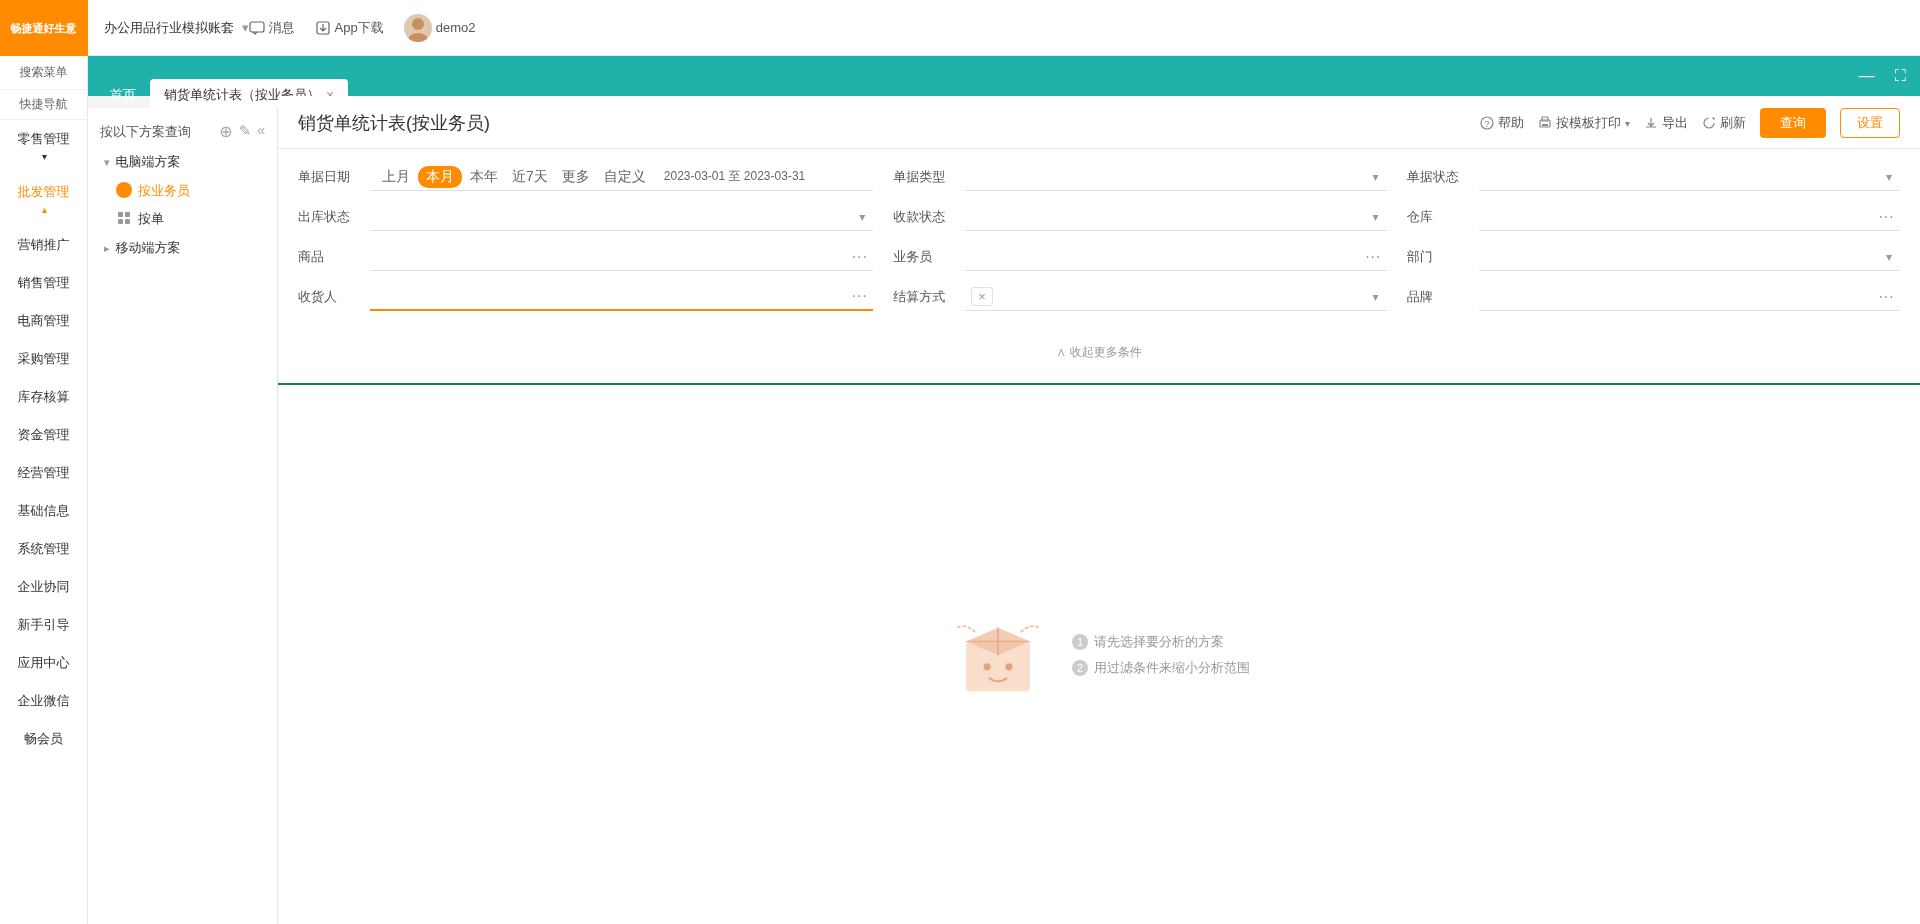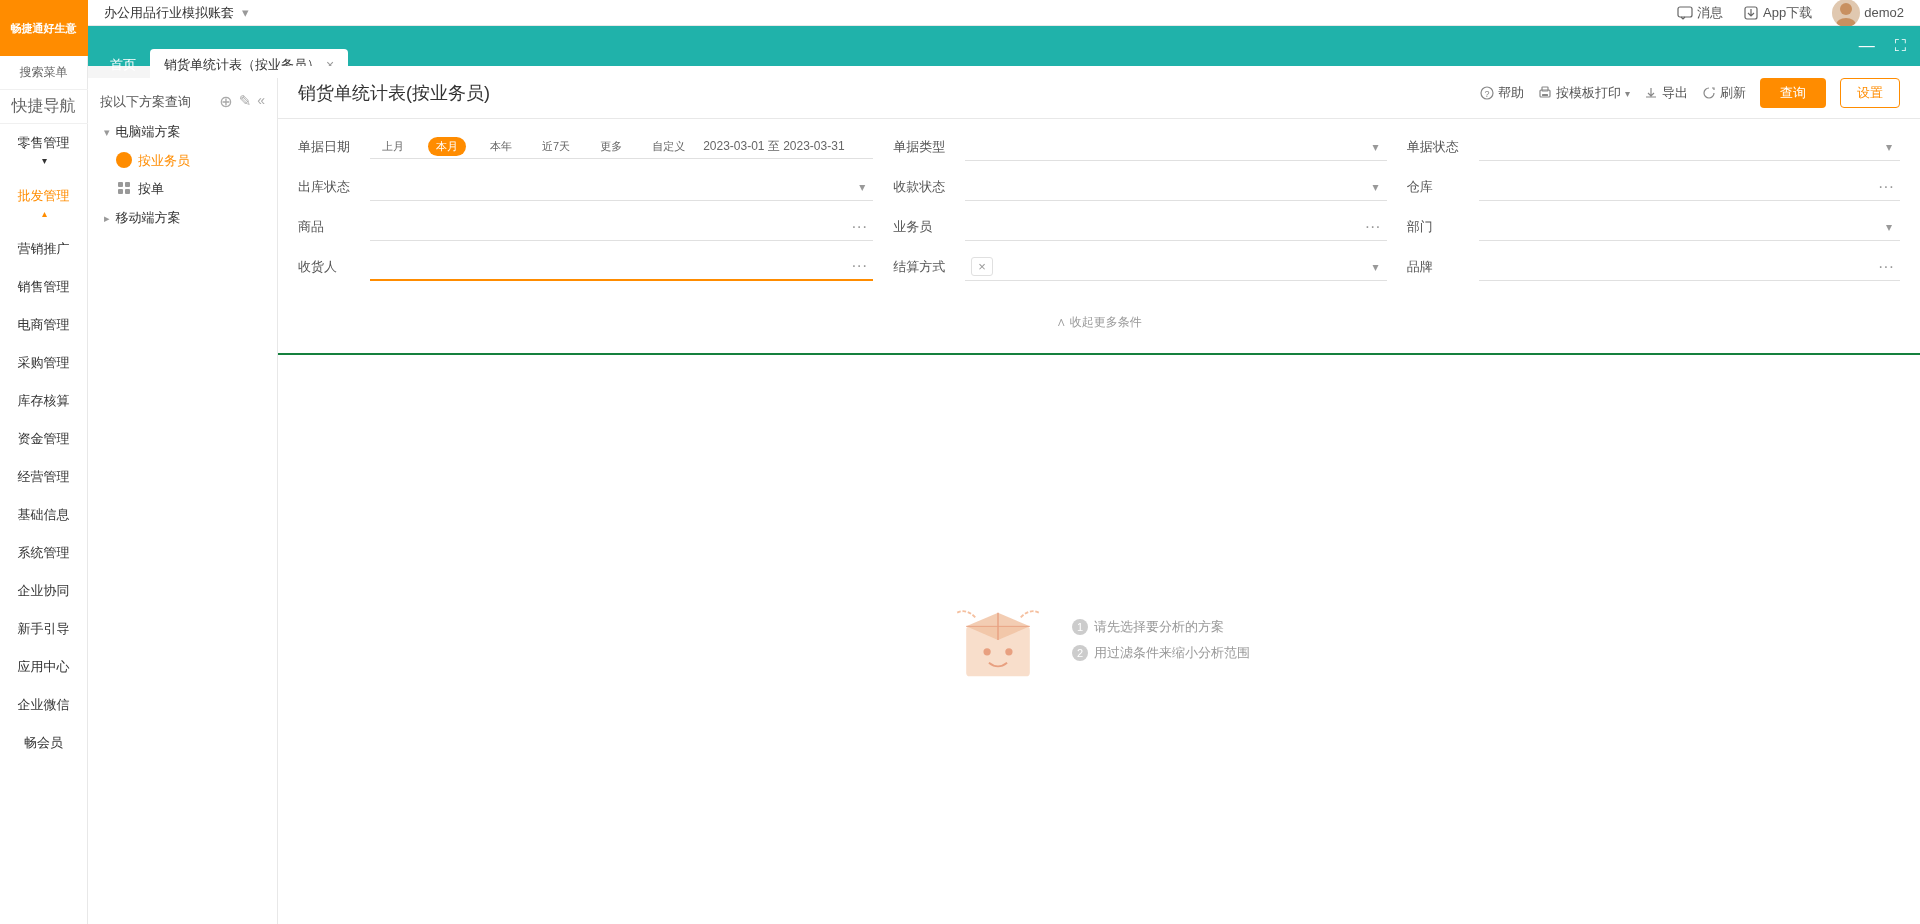--- a/index.html
+++ b/index.html
@@ -37,21 +37,21 @@
       color: #666;
       font-size: 12px;
       cursor: pointer;
       border-bottom: 1px solid #f0f0f0;
     }
     .sidebar-nav-link {
       width: 88px;
       padding: 6px 0;
       text-align: center;
       color: #666;
-      font-size: 16px;
+      font-size: 12px;
       cursor: pointer;
       border-bottom: 1px solid #f0f0f0;
     }
     .sidebar-item {
       width: 88px;
       padding: 10px 16px;
       text-align: center;
       color: #333;
       font-size: 13px;
       cursor: pointer;
@@ -66,27 +66,27 @@
     
     .main {
       flex: 1;
       display: flex;
       flex-direction: column;
       overflow: hidden;
     }
 
     
     .topbar {
-      height: 26px;
+      height: 56px;
       background: #fff;
       border-bottom: 1px solid #e8e8e8;
       display: flex;
       align-items: center;
       padding: 0 16px;
-      justify-content: space-between;
+      justify-content: flex-start;
     }
     .topbar-left {
       display: flex;
       align-items: center;
       gap: 8px;
       color: #333;
       font-size: 13px;
     }
     .topbar-right {
       display: flex;
@@ -312,22 +312,22 @@
       color: #999;
       font-size: 12px;
     }
     .filter-control .dots {
       color: #999;
       margin-left: auto;
       font-size: 16px;
     }
     .date-tabs {
       display: flex;
-      gap: 18px;
-      font-size: 11px;
+      gap: 2px;
+      font-size: 14px;
       justify-content: space-between;
     }
     .date-tab {
       padding: 2px 6px;
       cursor: pointer;
       color: #666;
       border-radius: 2px;
     }
     .date-tab.active {
       background: #ff8c00;

